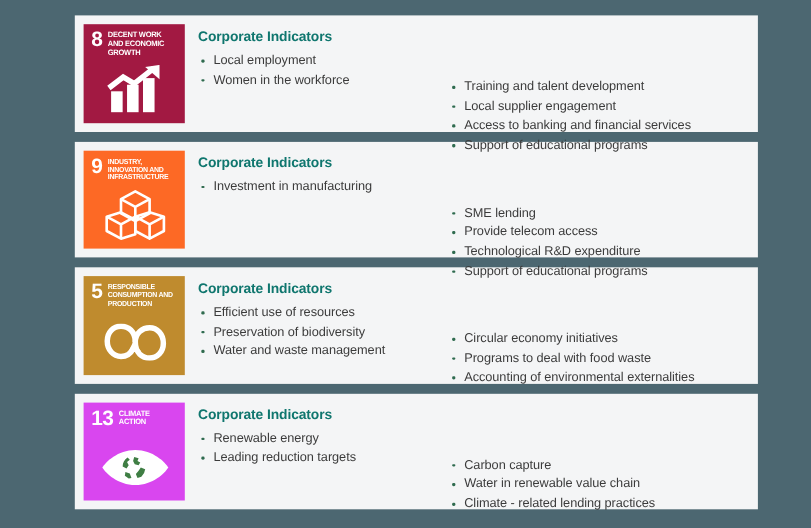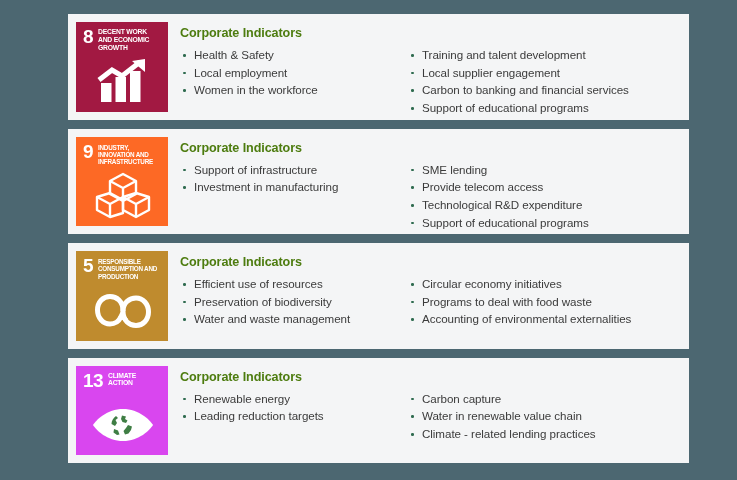--- a/index.html
+++ b/index.html
@@ -81,36 +81,36 @@
   
   .card-body {
     flex: 1 1 auto;
     min-width: 0;
     padding-left: 12px;
     padding-top: 4px;
     display: flex;
     flex-direction: column;
   }
   .ci-heading {
-    color: #4d7c0f;
+    color: #0f766e;
     font-size: 12.6px;
     font-weight: bold;
     letter-spacing: -0.1px;
     margin-bottom: 6px;
   }
   .cols {
     display: flex;
     flex: 1 1 auto;
     min-height: 0;
   }
   .col {
     box-sizing: border-box;
   }
   .col-left { flex: 0 0 228px; }
-  .col-right { flex: 1 1 auto; }
+  .col-right { flex: 1 1 auto; margin-top: 24px; }
   ul.bullets {
     list-style: none;
     margin: 0;
     padding: 0;
   }
   ul.bullets li {
     position: relative;
     padding-left: 14px;
     font-size: 11.6px;
     line-height: 17.7px;
@@ -148,30 +148,29 @@
           <path d="M4 21 L17 11 L27 17 L45 3" stroke="#ffffff" stroke-width="5" fill="none" stroke-linejoin="miter"></path>
           <path d="M50 0 L50 13 L37 2 Z" fill="#ffffff"></path>
         </svg>
       </div>
     </div>
     <div class="card-body">
       <div class="ci-heading">Corporate Indicators</div>
       <div class="cols">
         <div class="col col-left">
           <ul class="bullets">
-            <li>Health &amp; Safety</li>
             <li>Local employment</li>
             <li>Women in the workforce</li>
           </ul>
         </div>
         <div class="col col-right">
           <ul class="bullets">
             <li>Training and talent development</li>
             <li>Local supplier engagement</li>
-            <li>Carbon to banking and financial services</li>
+            <li>Access to banking and financial services</li>
             <li>Support of educational programs</li>
           </ul>
         </div>
       </div>
     </div>
   </div>
 
   <div class="card">
     <div class="sdg-tile" style="background:#fd6925">
       <div class="sdg-head">
@@ -189,21 +188,20 @@
             <path d="M28 26 L41 33 L54 26 M41 33 L41 46" transform="translate(0,-1)"></path>
           </g>
         </svg>
       </div>
     </div>
     <div class="card-body">
       <div class="ci-heading">Corporate Indicators</div>
       <div class="cols">
         <div class="col col-left">
           <ul class="bullets">
-            <li>Support of infrastructure</li>
             <li>Investment in manufacturing</li>
           </ul>
         </div>
         <div class="col col-right">
           <ul class="bullets">
             <li>SME lending</li>
             <li>Provide telecom access</li>
             <li>Technological R&amp;D expenditure</li>
             <li>Support of educational programs</li>
           </ul>

